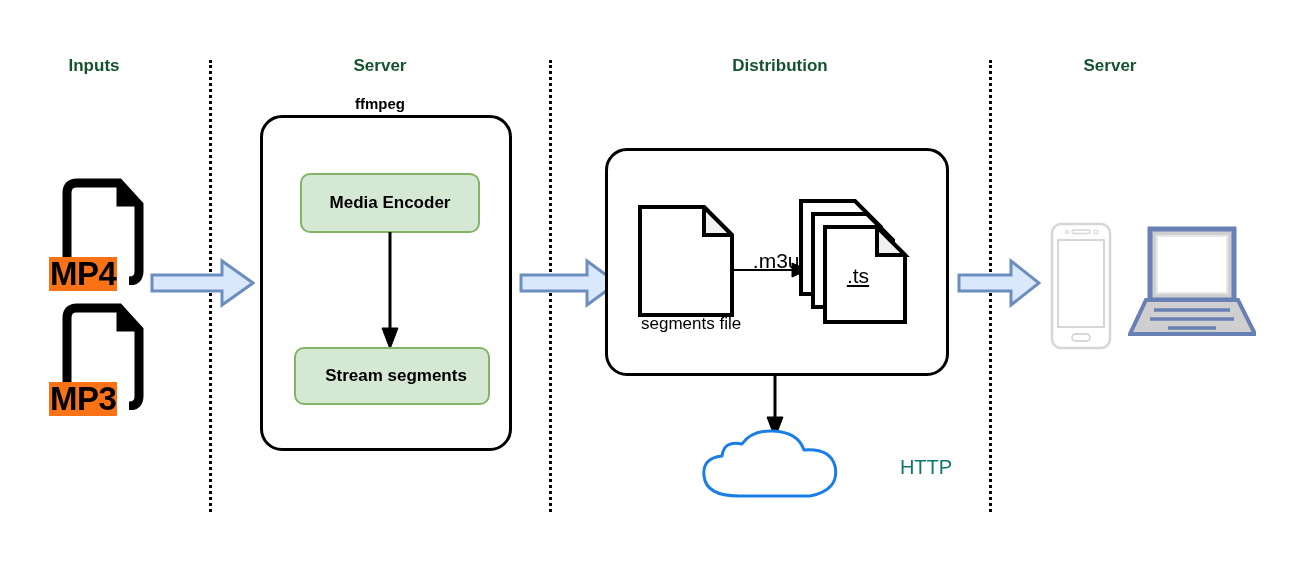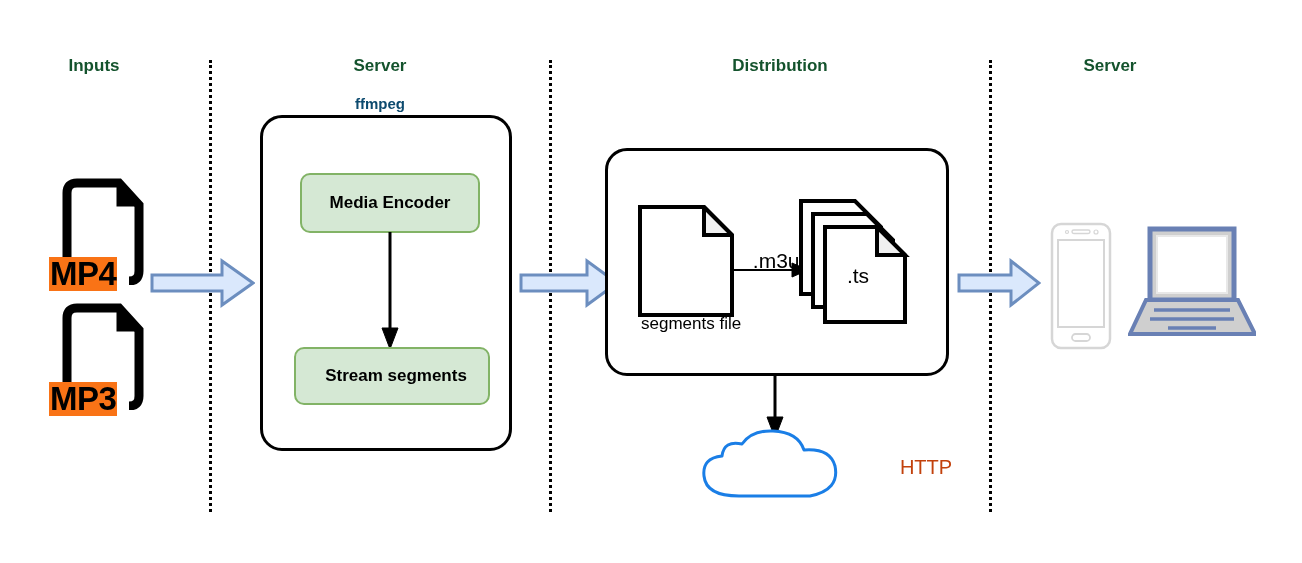--- a/index.html
+++ b/index.html
@@ -26,21 +26,21 @@
     font-weight: bold;
     font-size: 17px;
     color: #14532d;
     text-align: center;
     white-space: nowrap;
     line-height: 20px;
   }
   .sub-title {
     font-weight: bold;
     font-size: 15px;
-    color: #0c4a6e;
+    color: #000000;
     text-align: center;
     white-space: nowrap;
     line-height: 18px;
   }
 
   
   .divider {
     width: 0;
     border-left: 3px dotted #000000;
   }
@@ -97,21 +97,21 @@
     white-space: nowrap;
     text-align: left;
   }
 
   
   .cloud-label {
     position: absolute;
     width: 100%;
     text-align: center;
     font-size: 20px;
-    color: #c2410c;
+    color: #0f766e;
     white-space: nowrap;
   }
 </style>
 </head>
 <body>
 
 <div id="canvas">
 
   <div class="abs section-title" style="left:14px; top:56px; width:160px;">Inputs</div>
 
@@ -190,21 +190,21 @@
     </svg>
   </div>
 
   <div class="abs" style="left:798px; top:198px; width:112px; height:128px;">
     <svg width="112" height="128" viewBox="0 0 112 128">
       <path d="M3 3 L57 3 L83 29 L83 96 L3 96 Z" fill="#ffffff" stroke="#000000" stroke-width="4"></path>
       <path d="M15 16 L69 16 L95 42 L95 109 L15 109 Z" fill="#ffffff" stroke="#000000" stroke-width="4"></path>
       <path d="M27 29 L79 29 L107 57 L107 124 L27 124 Z" fill="#ffffff" stroke="#000000" stroke-width="4"></path>
       <path d="M79 29 L79 57 L107 57 Z" fill="#f0f0f0" stroke="#000000" stroke-width="4"></path>
     </svg>
-    <span class="doc-label" style="top:66px; left:12px; width:96px;">.ts</span>
+    <span class="doc-label" style="top:66px; left:12px; width:96px;text-decoration:underline;">.ts</span>
   </div>
 
   <div class="abs" style="left:761px; top:373px;">
     <svg width="28" height="66" viewBox="0 0 28 66">
       <line x1="14" y1="0" x2="14" y2="52" stroke="#000000" stroke-width="3"></line>
       <path d="M14 65 L6 44 L22 44 Z" fill="#000000" stroke="#000000" stroke-width="1"></path>
     </svg>
   </div>
 
   <div class="abs" style="left:698px; top:428px; width:152px; height:72px;">

